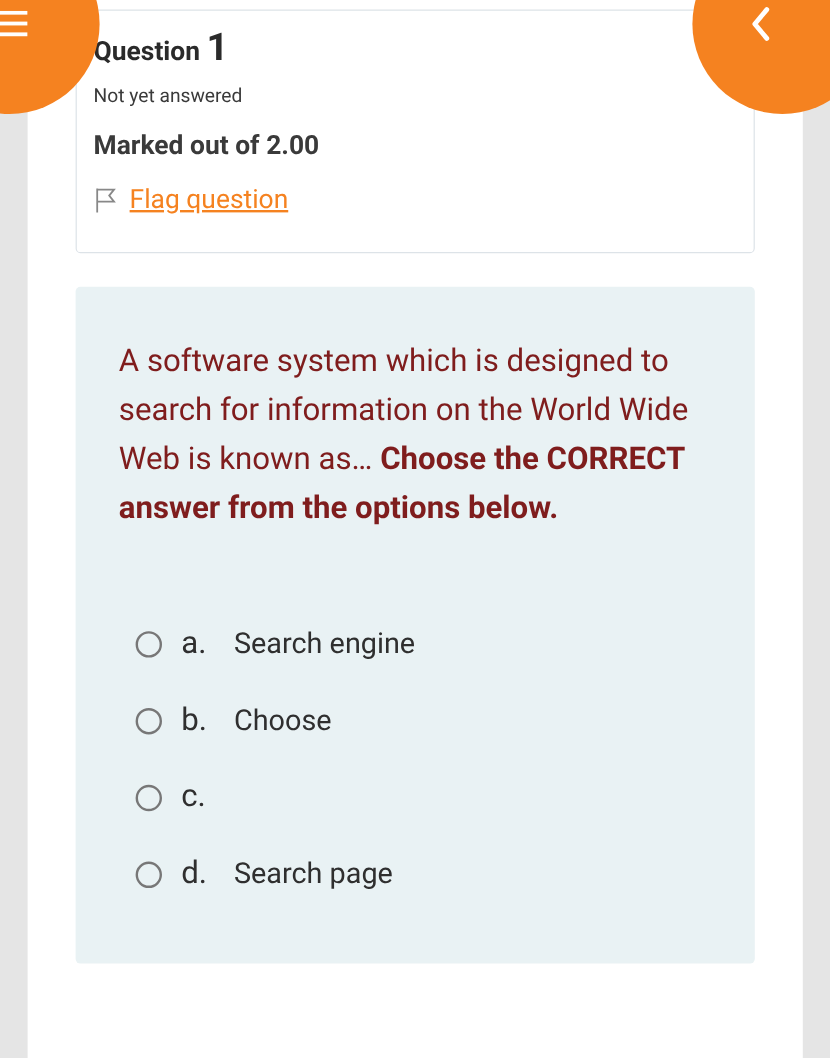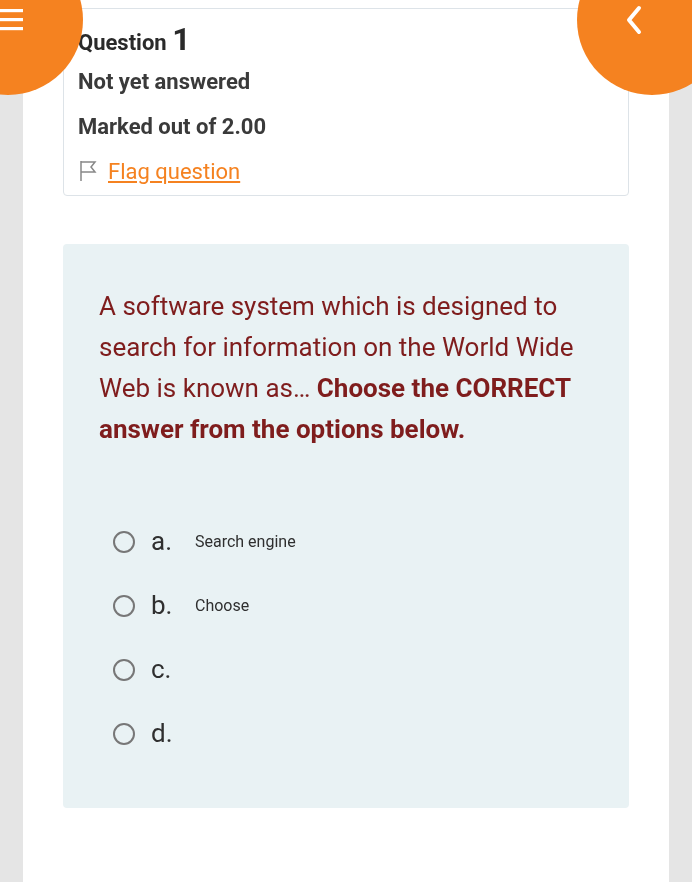--- a/index.html
+++ b/index.html
@@ -47,50 +47,50 @@
     display: flex;
     align-items: center;
     justify-content: flex-start;
     padding-left: 47px;
   }
   .right-fab svg { fill: #fff; }
 
   .info-card {
     border: 1px solid #dde3e8;
     border-radius: 4px;
-    padding: 14px 14px 11px 14px;
-    margin-bottom: 48px;
+    padding: 14px 14px 31px 14px;
+    margin-bottom: 28px;
     background: #fff;
   }
   .info-card .question-label {
     font-size: 22px;
     color: #2a2a2a;
     font-weight: 700;
     margin-bottom: 14px;
   }
   .info-card .question-number {
     font-size: 32px;
     font-weight: 700;
     line-height: 1;
   }
   .info-card .status {
-    font-size: 22px;
+    font-size: 16px;
     color: #3a3a3a;
-    font-weight: 700;
+    font-weight: 400;
     margin-bottom: 20px;
   }
   .info-card .marks {
     font-size: 22px;
     color: #3a3a3a;
     font-weight: 700;
     margin-bottom: 20px;
   }
   .flag-row {
     display: flex;
-    align-items: flex-start;
+    align-items: flex-end;
     gap: 10px;
   }
   .flag-row svg {
     width: 20px;
     height: 24px;
     stroke: #888;
     fill: none;
   }
   .flag-link {
     font-size: 22px;
@@ -135,21 +135,21 @@
     flex: 0 0 auto;
     margin-top: 2px;
   }
   .opt-letter {
     font-size: 26px;
     color: #2f2f2f;
     width: 28px;
     flex: 0 0 auto;
   }
   .opt-text {
-    font-size: 16px;
+    font-size: 24px;
     color: #2f2f2f;
   }
 </style>
 </head>
 <body>
 
 <div class="left-fab">
   <svg width="26" height="22" viewBox="0 0 26 22">
     <rect x="0" y="0" width="26" height="3.2"></rect>
     <rect x="0" y="9" width="26" height="3.2"></rect>
@@ -196,17 +196,18 @@
         <span class="opt-letter">b.</span>
         <span class="opt-text">Choose</span>
       </label>
       <label class="option-row">
         <span class="radio"></span>
         <span class="opt-letter">c.</span>
       </label>
       <label class="option-row">
         <span class="radio"></span>
         <span class="opt-letter">d.</span>
+        <span class="opt-text">Search page</span>
       </label>
     </div>
   </div>
 
 </div>
 
 </body></html>

